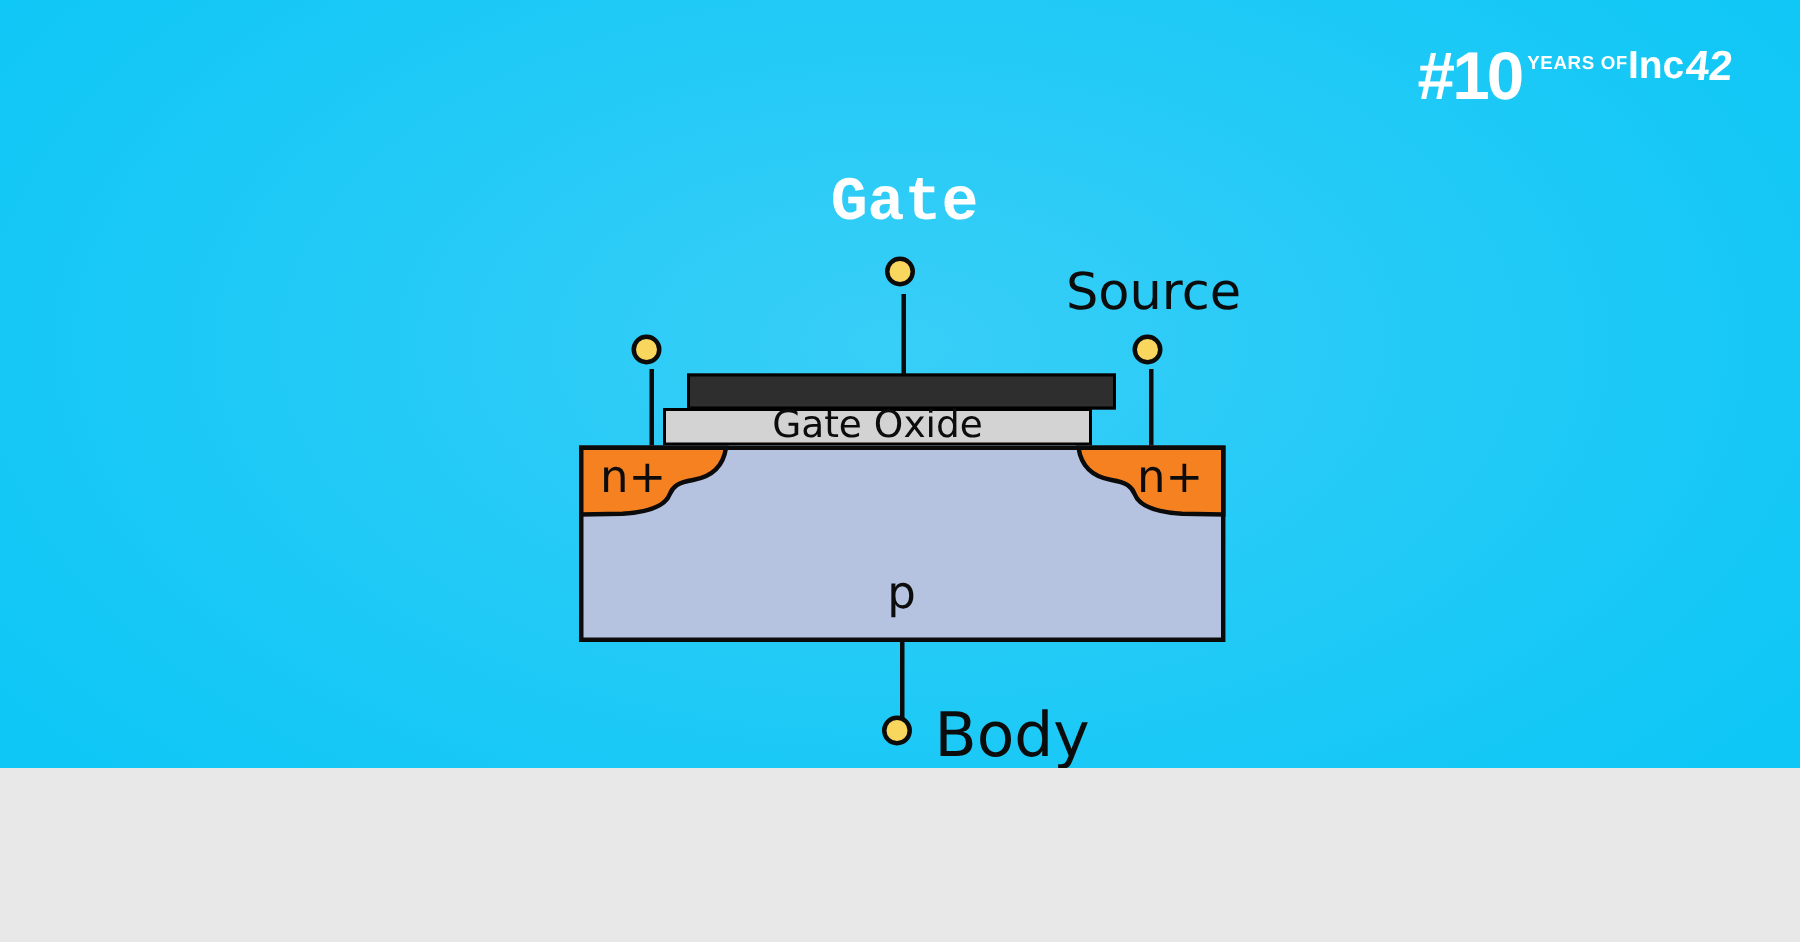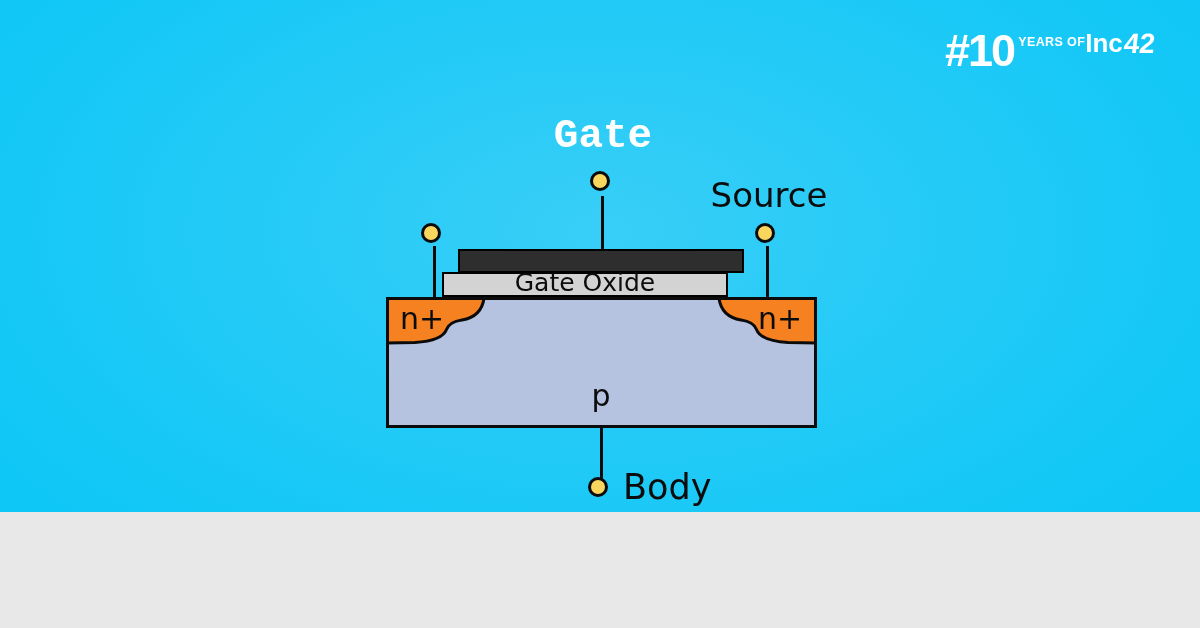--- a/index.html
+++ b/index.html
@@ -23,21 +23,21 @@
   .logo-years{font-size:12.5px;line-height:13px;letter-spacing:.4px;margin-top:3px}
   .logo-brand{font-size:26px;line-height:21px;display:flex;align-items:flex-start}
   .logo-42{display:inline-block;font-size:28px;transform:skewX(-6deg);margin-left:1px}
 
   
   .lbl{position:absolute;color:var(--label-color);line-height:1;white-space:nowrap}
   .gate-title{left:603px;top:116px;transform:translateX(-50%);
       font-family:Liberation Mono, monospace;font-weight:bold;font-size:41px;color:var(--title-color)}
   .source-lbl{left:436px;top:178px;transform:translateX(-50%);font-size:34px}
   .drain-lbl{left:769px;top:178px;transform:translateX(-50%);font-size:34px}
-  .body-lbl{left:623px;top:470px;font-size:35px}
+  .body-lbl{left:623px;top:470px;font-size:41px}
 
   
   .wire{position:absolute;width:3px;background:var(--outline)}
   .wire-gate{left:601px;top:196px;height:55px}
   .wire-source{left:433px;top:246px;height:54px}
   .wire-drain{left:766px;top:246px;height:54px}
   .wire-body{left:600px;top:427px;height:53px}
   .terminal{position:absolute;width:20px;height:20px;border:3px solid var(--outline);
             border-radius:50%;background:var(--terminal-fill)}
   .t-gate{left:590px;top:171px}

